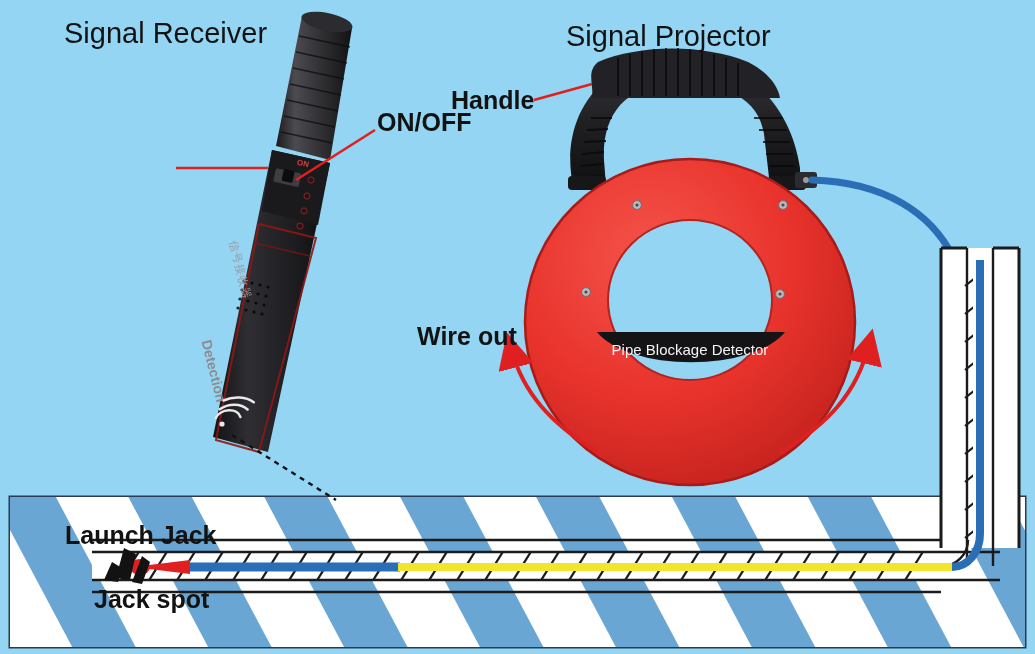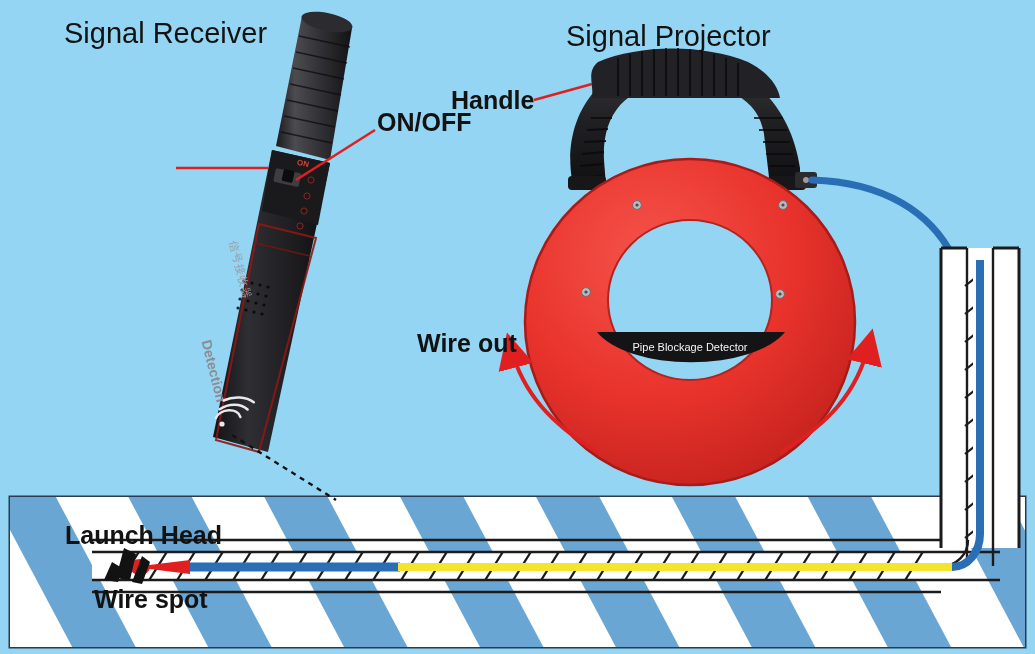--- a/index.html
+++ b/index.html
@@ -293,21 +293,21 @@
       <path d="M534,100 L592,84"></path>
     </g>
     <path d="M232,435 L336,500" stroke="#111" stroke-width="2.4" stroke-dasharray="5,5" fill="none"></path>
   </svg>
 
   <div class="lbl title" style="left:64px;top:17px;">Signal Receiver</div>
   <div class="lbl title" style="left:566px;top:20px;">Signal Projector</div>
 
   <div class="lbl callout" style="left:377px;top:108px;">ON/OFF</div>
   <div class="lbl callout" style="left:451px;top:86px;">Handle</div>
-  <div class="lbl callout" style="left:417px;top:329px;">Wire out</div>
-  <div class="lbl callout" style="left:65px;top:521px;">Launch Head</div>
-  <div class="lbl callout" style="left:94px;top:585px;">Wire spot</div>
-
-  <div style="position:absolute;left:608px;top:341px;width:164px;text-align:center;color:#f4f4f6;font-size:11px;font-weight:400;">Pipe Blockage Detector</div>
+  <div class="lbl callout" style="left:417px;top:322px;">Wire out</div>
+  <div class="lbl callout" style="left:65px;top:521px;">Launch Jack</div>
+  <div class="lbl callout" style="left:94px;top:585px;">Jack spot</div>
+
+  <div style="position:absolute;left:608px;top:341px;width:164px;text-align:center;color:#f4f4f6;font-size:15px;font-weight:400;">Pipe Blockage Detector</div>
   <div style="position:absolute;left:214px;top:338px;color:#8c8c92;font-size:14px;font-weight:700;transform:rotate(76deg);transform-origin:left top;white-space:nowrap;">Detection</div>
   <div style="position:absolute;left:240px;top:239px;color:#9a9aa0;font-size:11px;transform:rotate(76deg);transform-origin:left top;white-space:nowrap;letter-spacing:1px;">信号接收器</div>
   <div style="position:absolute;left:297px;top:159px;color:#d0433d;font-size:8px;font-weight:700;transform:rotate(12deg);">ON</div>
 </div>
 
 </body></html>

